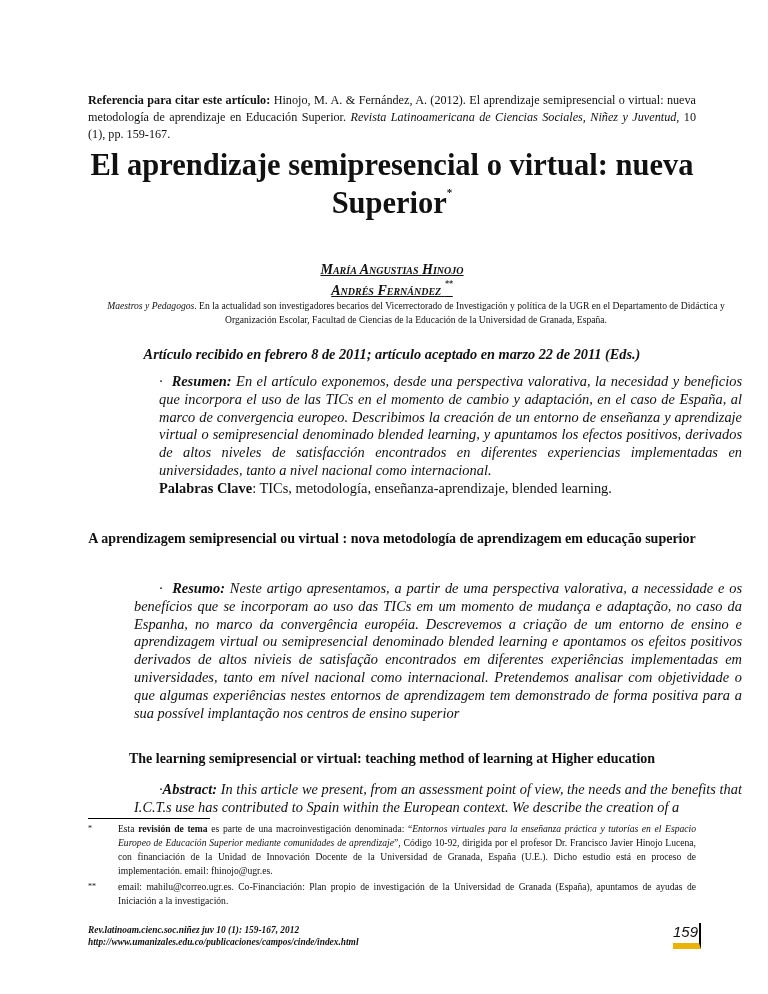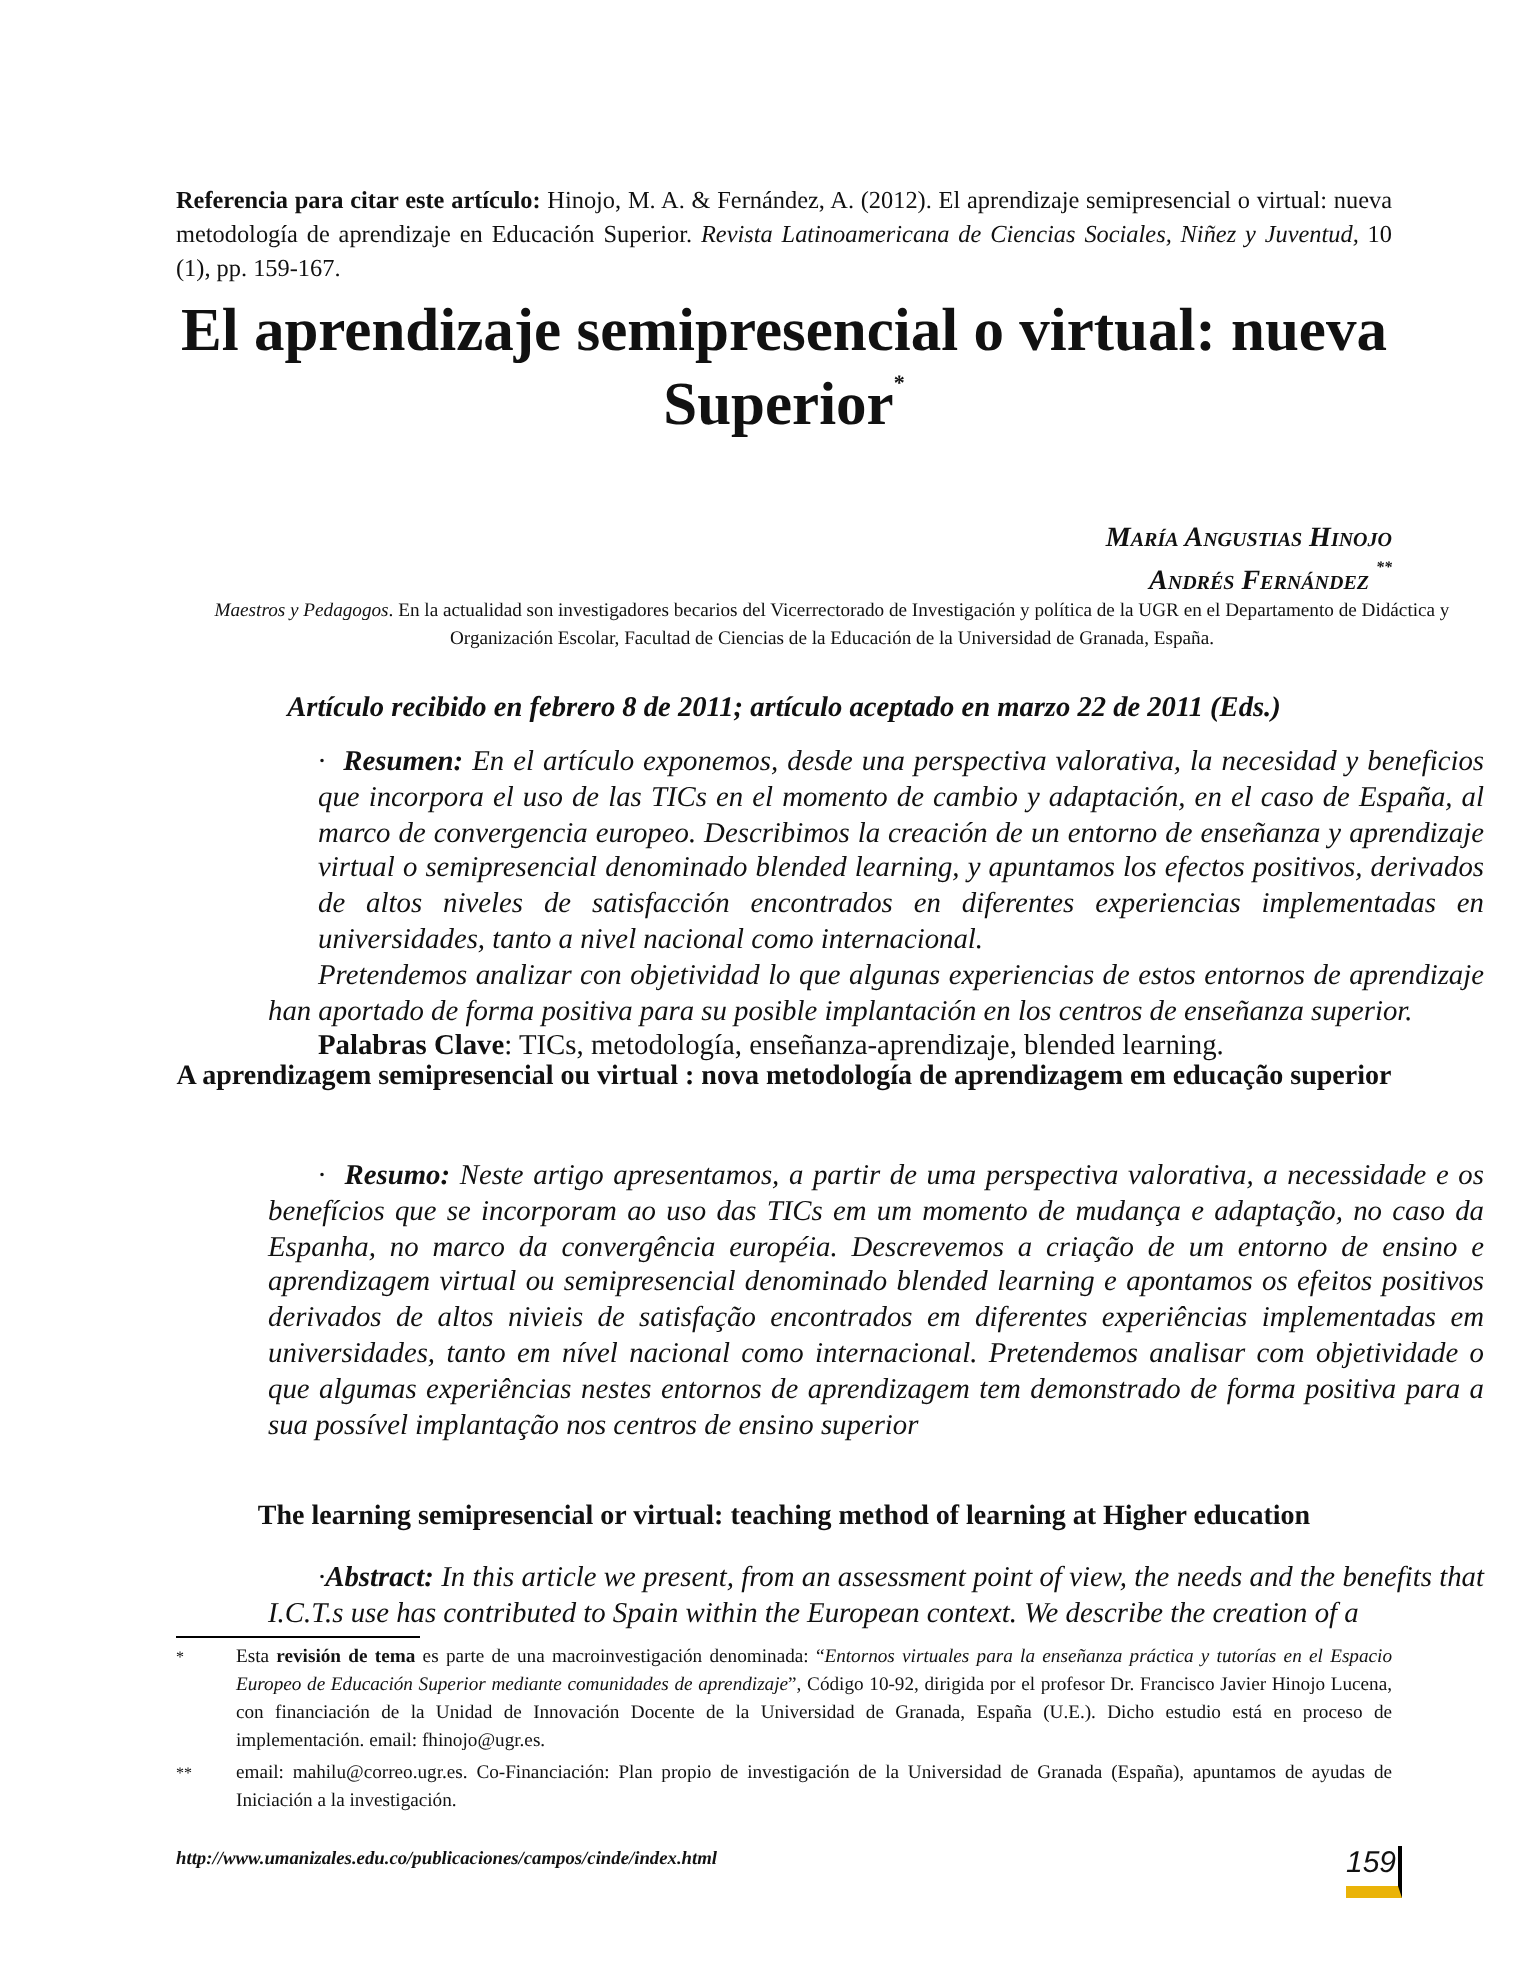--- a/index.html
+++ b/index.html
@@ -2,21 +2,21 @@
 <html><head>
 <meta charset="utf-8">
 <style>
   html, body { margin: 0; padding: 0; background: #ffffff; }
   body { width: 768px; height: 994px; position: relative; overflow: hidden; color: #111; font-family: "Liberation Serif", "DejaVu Serif", serif; }
   .page { position: absolute; left: 88px; top: 0; width: 608px; }
   .citation { position: absolute; top: 92px; left: 0; width: 608px; font-size: 12.2px; line-height: 17px; text-align: justify; }
   .citation b { font-weight: bold; }
   .title { position: absolute; top: 149px; left: 0; width: 608px; text-align: center; font-weight: bold; font-size: 30.5px; line-height: 33px; }
   .title sup { font-size: 11px; vertical-align: super; position: relative; top: -6px; }
-  .author { position: absolute; left: 0; width: 608px; text-align: right; font-weight: bold; font-style: italic; font-variant: small-caps; font-size: 14px; }
+  .author { position: absolute; left: 0; width: 608px; text-align: center; font-weight: bold; font-style: italic; font-variant: small-caps; font-size: 14px; text-decoration: underline; }
   .author1 { top: 262px; }
   .author2 { top: 282px; }
   .author2 sup { font-size: 8px; position: relative; top: -3px; }
   .affil { position: absolute; top: 299px; left: -6px; width: 620px; text-align: center; font-size: 9.6px; line-height: 14px; margin-left: 24px; }
   .received { position: absolute; top: 346px; left: 0; width: 608px; text-align: center; font-weight: bold; font-style: italic; font-size: 14.3px; }
   .abs { position: absolute; left: 0; width: 608px; font-style: italic; font-size: 14.4px; line-height: 17.8px; text-align: justify; margin-left: 46px; }
   .abs .lbl { font-weight: bold; }
   .abs .indent { padding-left: 25px; }
   .abs .kw { font-style: normal; padding-left: 25px; display: block; }
   .abs .kw .lbl { font-weight: bold; }
@@ -57,21 +57,20 @@
   </div>
 
   <div class="affil">
     <i>Maestros y Pedagogos</i><span>. En la actualidad son investigadores becarios del Vicerrectorado de Investigación y política de la UGR en el Departamento de Didáctica y Organización Escolar, Facultad de Ciencias de la Educación de la Universidad de Granada, España.</span>
   </div>
 
   <div class="received">Artículo recibido en febrero 8 de 2011; artículo aceptado en marzo 22 de 2011 (Eds.)</div>
 
   <div class="abs abs1">
     <div class="indent" style="text-indent:0"><span>·</span>&nbsp; <span class="lbl">Resumen:</span><span> En el artículo exponemos, desde una perspectiva valorativa, la necesidad y beneficios que incorpora el uso de las TICs en el momento de cambio y adaptación, en el caso de España, al marco de convergencia europeo. Describimos la creación de un entorno de enseñanza y aprendizaje virtual o semipresencial denominado blended learning, y apuntamos los efectos positivos, derivados de altos niveles de satisfacción encontrados en diferentes experiencias implementadas en universidades, tanto a nivel nacional como internacional.</span></div>
-    <div style="text-indent:25px">Pretendemos analizar con objetividad lo que algunas experiencias de estos entornos de aprendizaje han aportado de forma positiva para su posible implantación en los centros de enseñanza superior.</div>
     <span class="kw"><span class="lbl">Palabras Clave</span><span>: TICs, metodología, enseñanza-aprendizaje, blended learning.</span></span>
   </div>
 
   <div class="h2 h2pt">A aprendizagem semipresencial ou virtual : nova metodología de aprendizagem em educação superior</div>
 
   <div class="abs abs2">
     <div style="text-indent:25px"><span>·</span>&nbsp; <span class="lbl">Resumo:</span><span> Neste artigo apresentamos, a partir de uma perspectiva valorativa, a necessidade e os benefícios que se incorporam ao uso das TICs em um momento de mudança e adaptação, no caso da Espanha, no marco da convergência européia.  Descrevemos a criação de um entorno de ensino e aprendizagem virtual ou semipresencial denominado blended learning e apontamos os efeitos positivos  derivados de altos nivieis de satisfação encontrados em diferentes experiências implementadas em universidades, tanto em nível nacional como internacional.  Pretendemos analisar com objetividade o que algumas experiências nestes entornos de aprendizagem tem demonstrado de forma positiva para a sua possível implantação nos centros de ensino superior</span></div>
   </div>
 
   <div class="h2 h2en">The learning semipresencial or virtual: teaching method of learning at Higher education</div>
@@ -86,18 +85,19 @@
     <span class="mark">*</span>
     <span class="body"><span>Esta </span><b>revisión de tema</b><span> es parte de una macroinvestigación denominada: “</span><i>Entornos virtuales para la enseñanza práctica y tutorías en el Espacio Europeo de Educación Superior mediante comunidades de aprendizaje</i><span>”, Código 10-92, dirigida por el profesor Dr. Francisco Javier Hinojo Lucena, con financiación de la Unidad de Innovación Docente de la Universidad de Granada, España (U.E.). Dicho estudio está en proceso de implementación. email: fhinojo@ugr.es.</span></span>
   </div>
 
   <div class="fn fn2">
     <span class="mark">**</span>
     <span class="body">email: mahilu@correo.ugr.es. Co-Financiación: Plan propio de investigación de la Universidad de Granada (España), apuntamos de ayudas de Iniciación a la investigación.</span>
   </div>
 
   <div class="footer">
+    <div>Rev.latinoam.cienc.soc.niñez juv 10 (1): 159-167, 2012</div>
     <div>http://www.umanizales.edu.co/publicaciones/campos/cinde/index.html</div>
   </div>
 
   <div class="pagenum">159</div>
 
 </div>
 
 </body></html>

